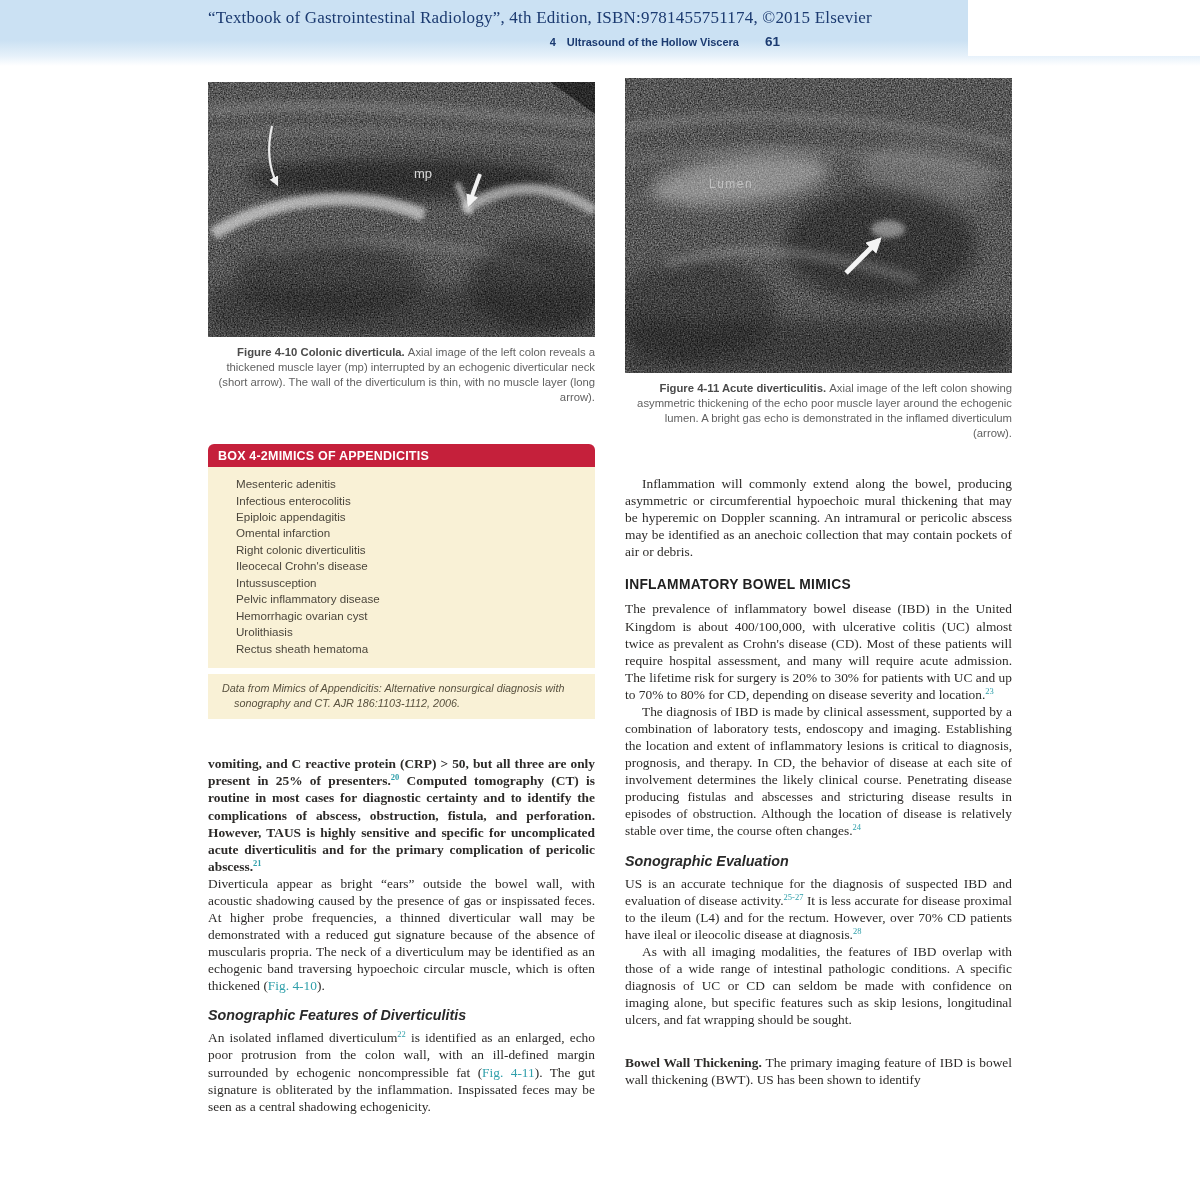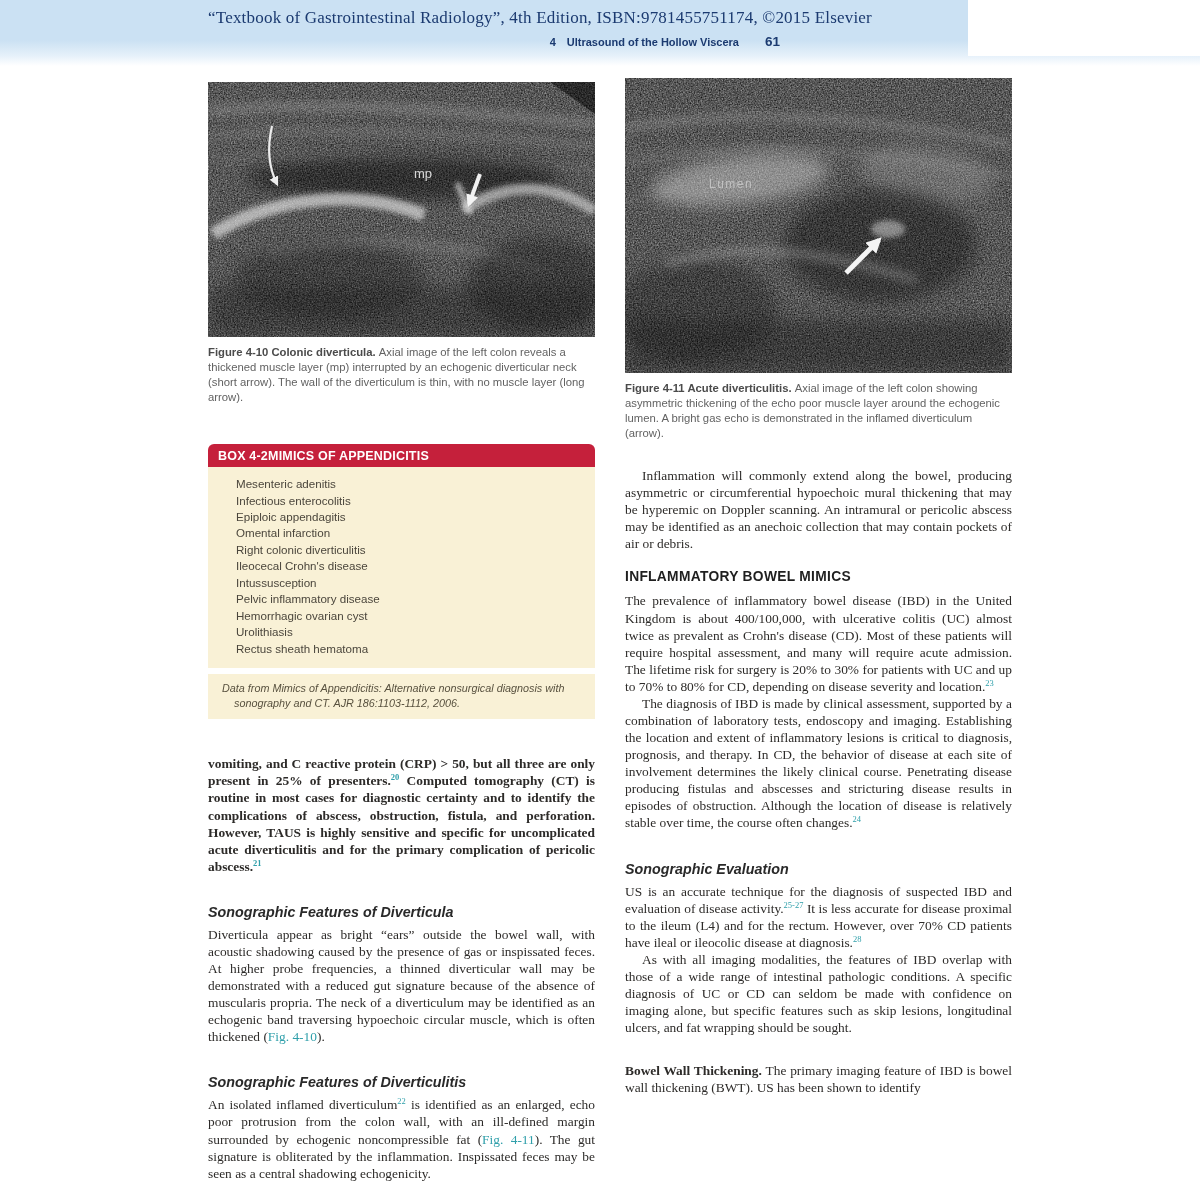--- a/index.html
+++ b/index.html
@@ -22,40 +22,40 @@
         font-family:"Liberation Sans",sans-serif;font-weight:bold;color:var(--navy);font-size:11px;}
   .rh-num{margin-right:11px;}
   .rh-page{margin-left:26px;font-size:13.5px;}
   
   .content{position:absolute;left:208px;top:56px;width:804px;display:flex;gap:30px;}
   .col{width:387px;}
   .col-left{padding-top:26px;}
   .col-right{padding-top:22px;}
   .us-frame{width:387px;background:#000;font-size:0;line-height:0;}
   .caption{margin-top:8px;font-family:"Liberation Sans",sans-serif;font-size:11.3px;
-        line-height:1.33;color:var(--caption-gray);}
+        line-height:1.33;color:var(--caption-gray);text-align:right;}
   .caption .seg-b{font-weight:bold;color:#4b4b4b;}
   
   .appendix-box{margin-top:39px;}
   .box-header{display:flex;align-items:baseline;background:var(--accent-red);color:#fff;
         font-family:"Liberation Sans",sans-serif;font-weight:bold;font-size:12.5px;
         padding:5px 10px 4px 10px;border-radius:6px 6px 0 0;letter-spacing:.2px;}
   .box-header .bh-label{}
   .box-body{background:var(--cream);padding:9px 12px 11px 28px;
         font-family:"Liberation Sans",sans-serif;font-size:11.6px;line-height:1.42;color:#4b463c;}
   .box-note{margin-top:6px;background:var(--cream);padding:7px 0 8px 26px;text-indent:-12px;
         font-family:"Liberation Sans",sans-serif;font-style:italic;font-size:10.8px;
         line-height:1.4;color:#58513f;}
   
   .para{font-size:13.4px;line-height:1.275;color:var(--body-text);text-align:justify;}
   .indent{text-indent:17px;}
   .gap-top-lg{margin-top:36px;font-weight:bold;}
   .gap-top-sm{margin-top:26px;}
   .subheading{font-family:"Liberation Sans",sans-serif;font-style:italic;font-weight:bold;
-        font-size:14.3px;color:#2a2a2a;margin:29px 0 6px 0;}
+        font-size:14.3px;color:#2a2a2a;margin:13px 0 6px 0;}
   .section-heading{font-family:"Liberation Sans",sans-serif;font-weight:bold;
         font-size:13.8px;color:#1f1f1f;letter-spacing:.3px;margin:17px 0 8px 0;}
   .seg-link{color:var(--teal);}
   sup.seg-sup{color:var(--teal);font-size:8.5px;line-height:0;vertical-align:super;}
   .seg-b{font-weight:bold;}
 </style>
 </head>
 <body>
 
 <svg width="0" height="0" style="position:absolute" aria-hidden="true">
@@ -146,21 +146,20 @@
             <div class="box-item">Pelvic inflammatory disease</div>
             <div class="box-item">Hemorrhagic ovarian cyst</div>
             <div class="box-item">Urolithiasis</div>
             <div class="box-item">Rectus sheath hematoma</div>
           </div>
         <div class="box-note">Data from Mimics of Appendicitis: Alternative nonsurgical diagnosis with sonography and CT. AJR 186:1103-1112, 2006.</div>
       </section>
 
       <p class="para gap-top-lg"><span>vomiting, and C reactive protein (CRP) &gt; 50, but all three are only present in 25% of presenters.</span><sup class="seg-sup">20</sup><span> Computed tomography (CT) is routine in most cases for diagnostic certainty and to identify the complications of abscess, obstruction, fistula, and perforation. However, TAUS is highly sensitive and specific for uncomplicated acute diverticulitis and for the primary complication of pericolic abscess.</span><sup class="seg-sup">21</sup></p>
 
-      <h3 class="subheading">Sonographic Features of Diverticula</h3>
       <p class="para"><span>Diverticula appear as bright “ears” outside the bowel wall, with acoustic shadowing caused by the presence of gas or inspissated feces. At higher probe frequencies, a thinned diverticular wall may be demonstrated with a reduced gut signature because of the absence of muscularis propria. The neck of a diverticulum may be identified as an echogenic band traversing hypoechoic circular muscle, which is often thickened (</span><span class="seg-link">Fig. 4-10</span><span>).</span></p>
 
       <h3 class="subheading">Sonographic Features of Diverticulitis</h3>
       <p class="para"><span>An isolated inflamed diverticulum</span><sup class="seg-sup">22</sup><span> is identified as an enlarged, echo poor protrusion from the colon wall, with an ill-defined margin surrounded by echogenic noncompressible fat (</span><span class="seg-link">Fig. 4-11</span><span>). The gut signature is obliterated by the inflammation. Inspissated feces may be seen as a central shadowing echogenicity.</span></p>
     </div>
 
     <div class="col col-right">
 
       <figure>
         <div class="us-frame">
@@ -180,21 +179,21 @@
               <rect x="0" y="242" width="387" height="53" fill="#000000" opacity="0.5" filter="url(#blur8)"></rect>
             </g>
             <rect width="387" height="295" filter="url(#speckle)" opacity="0.33"></rect>
             <text x="84" y="110" font-family="Liberation Sans, sans-serif" font-size="12" letter-spacing="1.5" fill="#cfcfcf" opacity="0.8">Lumen</text>
             <line x1="221" y1="195" x2="254" y2="162" stroke="#f4f4f4" stroke-width="5" marker-end="url(#ah-big)"></line>
           </svg>
         </div>
         <figcaption class="caption"><span class="seg-b">Figure 4-11   </span><span class="seg-b">Acute diverticulitis. </span><span>Axial image of the left colon showing asymmetric thickening of the echo poor muscle layer around the echogenic lumen. A bright gas echo is demonstrated in the inflamed diverticulum (arrow).</span></figcaption>
       </figure>
 
-      <p class="para indent gap-top-sm" style="margin-top:26px"><span>Inflammation will commonly extend along the bowel, producing asymmetric or circumferential hypoechoic mural thickening that may be hyperemic on Doppler scanning. An intramural or pericolic abscess may be identified as an anechoic collection that may contain pockets of air or debris.</span></p>
+      <p class="para indent gap-top-sm" style="margin-top:34px"><span>Inflammation will commonly extend along the bowel, producing asymmetric or circumferential hypoechoic mural thickening that may be hyperemic on Doppler scanning. An intramural or pericolic abscess may be identified as an anechoic collection that may contain pockets of air or debris.</span></p>
 
       <h2 class="section-heading">INFLAMMATORY BOWEL MIMICS</h2>
       <p class="para"><span>The prevalence of inflammatory bowel disease (IBD) in the United Kingdom is about 400/100,000, with ulcerative colitis (UC) almost twice as prevalent as Crohn's disease (CD). Most of these patients will require hospital assessment, and many will require acute admission. The lifetime risk for surgery is 20% to 30% for patients with UC and up to 70% to 80% for CD, depending on disease severity and location.</span><sup class="seg-sup">23</sup></p>
       <p class="para indent"><span>The diagnosis of IBD is made by clinical assessment, supported by a combination of laboratory tests, endoscopy and imaging. Establishing the location and extent of inflammatory lesions is critical to diagnosis, prognosis, and therapy. In CD, the behavior of disease at each site of involvement determines the likely clinical course. Penetrating disease producing fistulas and abscesses and stricturing disease results in episodes of obstruction. Although the location of disease is relatively stable over time, the course often changes.</span><sup class="seg-sup">24</sup></p>
 
       <h3 class="subheading">Sonographic Evaluation</h3>
       <p class="para"><span>US is an accurate technique for the diagnosis of suspected IBD and evaluation of disease activity.</span><sup class="seg-sup">25-27</sup><span> It is less accurate for disease proximal to the ileum (L4) and for the rectum. However, over 70% CD patients have ileal or ileocolic disease at diagnosis.</span><sup class="seg-sup">28</sup></p>
       <p class="para indent"><span>As with all imaging modalities, the features of IBD overlap with those of a wide range of intestinal pathologic conditions. A specific diagnosis of UC or CD can seldom be made with confidence on imaging alone, but specific features such as skip lesions, longitudinal ulcers, and fat wrapping should be sought.</span></p>
 
       <p class="para gap-top-sm"><span class="seg-b">Bowel Wall Thickening. </span><span>The primary imaging feature of IBD is bowel wall thickening (BWT). US has been shown to identify</span></p>

